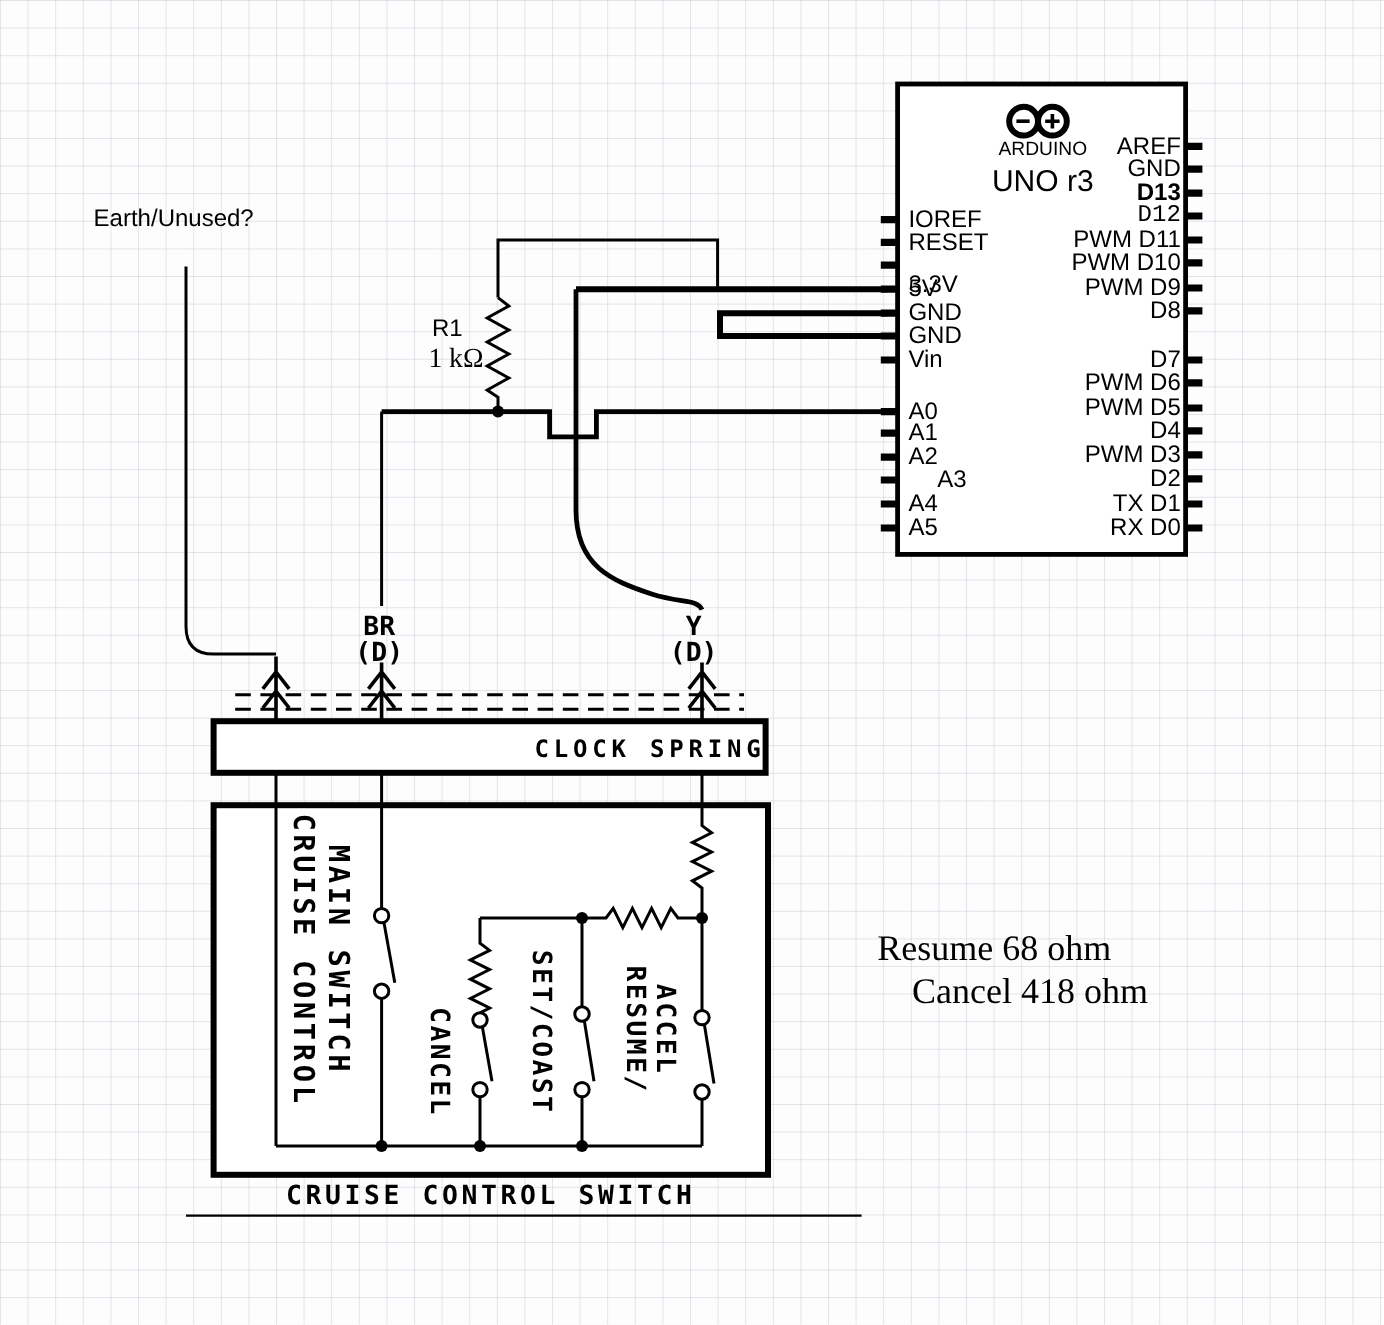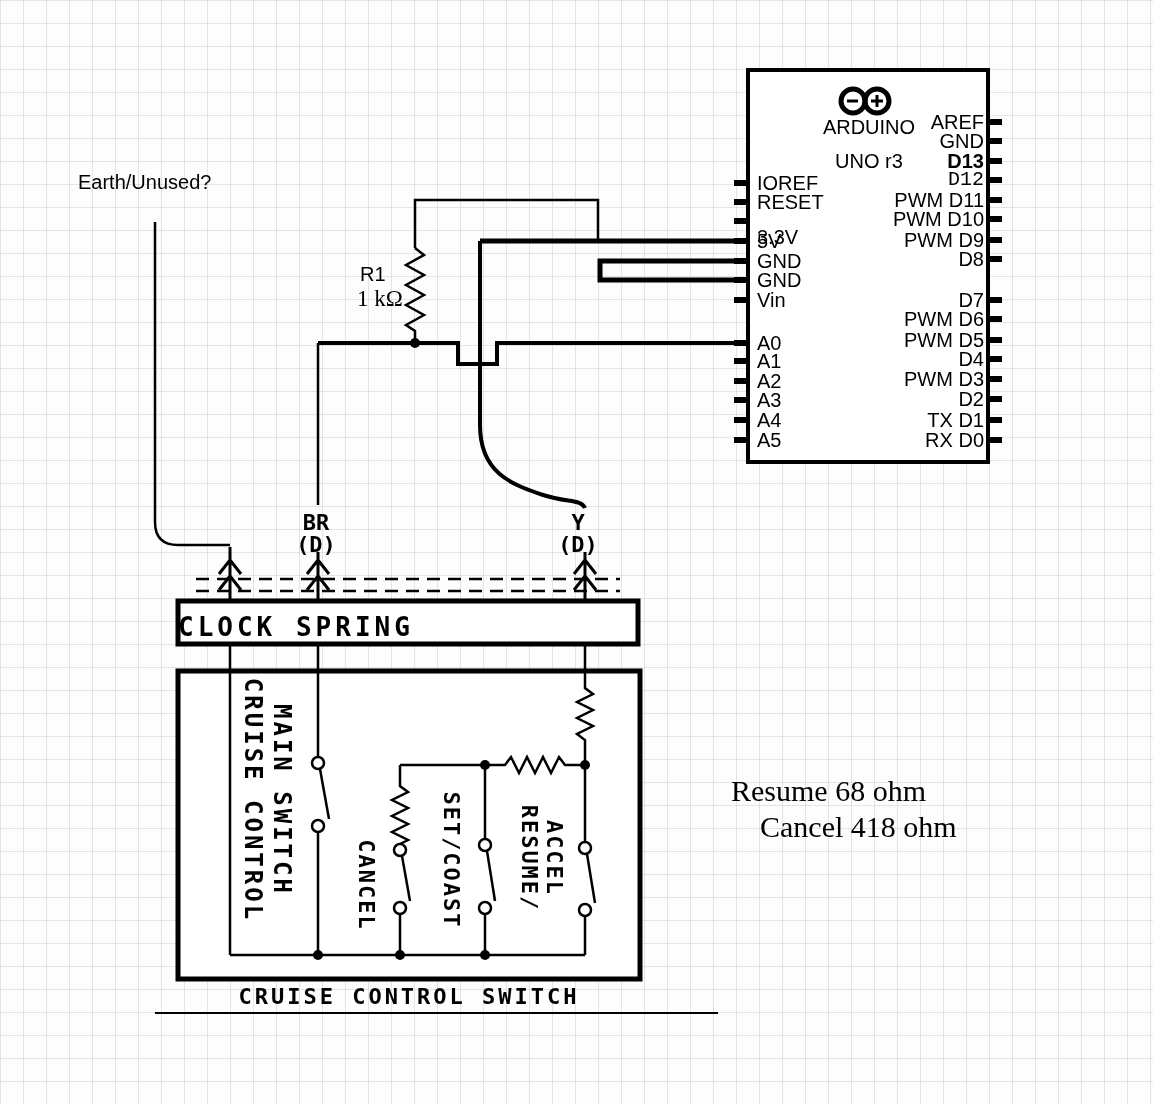--- a/index.html
+++ b/index.html
@@ -109,34 +109,34 @@
     </g>
 
     <path d="M155 1013 H718" stroke="#000" stroke-width="2"></path>
   </svg>
 
   <div class="lbl sans" style="left:78px;top:171px;font-size:20px;">Earth/Unused?</div>
 
   <div class="lbl sans" style="left:360px;top:263px;font-size:20px;">R1</div>
   <div class="lbl serif" style="left:338px;top:286px;font-size:23px;">1 kΩ</div>
 
-  <div class="lbl sans cx" style="left:869px;top:116px;font-size:20px;">ARDUINO</div>
-  <div class="lbl sans cx" style="left:869px;top:150px;font-size:20px;">UNO r3</div>
+  <div class="lbl sans cx" style="left:869px;top:116px;font-size:16px;">ARDUINO</div>
+  <div class="lbl sans cx" style="left:869px;top:137px;font-size:25px;">UNO r3</div>
   <div>
       <div class="pin-label left-pin" style="top: 172px;">IOREF</div>
       <div class="pin-label left-pin" style="top: 191px;">RESET</div>
       <div class="pin-label left-pin" style="top: 210px; margin-top: 16px;">3.3V</div>
       <div class="pin-label left-pin" style="top: 230px;">5V</div>
       <div class="pin-label left-pin" style="top: 250px;">GND</div>
       <div class="pin-label left-pin" style="top: 269px;">GND</div>
       <div class="pin-label left-pin" style="top: 289px;">Vin</div>
       <div class="pin-label left-pin" style="top: 332px;">A0</div>
       <div class="pin-label left-pin" style="top: 350px;">A1</div>
       <div class="pin-label left-pin" style="top: 370px;">A2</div>
-      <div class="pin-label left-pin" style="top: 389px;">A3</div>
+      <div class="pin-label left-pin" style="top: 389px; margin-left: 24px;">A3</div>
       <div class="pin-label left-pin" style="top: 409px;">A4</div>
       <div class="pin-label left-pin" style="top: 429px;">A5</div>
     </div>
   <div>
       <div class="pin-label right-pin" style="top: 111px;">AREF</div>
       <div class="pin-label right-pin" style="top: 130px;">GND</div>
       <div class="pin-label right-pin" style="top: 150px; font-weight: bold;">D13</div>
       <div class="pin-label right-pin" style="top: 169px; font-family: Liberation Mono, monospace;">D12</div>
       <div class="pin-label right-pin" style="top: 189px;">PWM D11</div>
       <div class="pin-label right-pin" style="top: 208px;">PWM D10</div>
@@ -150,21 +150,21 @@
       <div class="pin-label right-pin" style="top: 388px;">D2</div>
       <div class="pin-label right-pin" style="top: 409px;">TX D1</div>
       <div class="pin-label right-pin" style="top: 429px;">RX D0</div>
     </div>
 
   <div class="lbl mono cx" style="left:316px;top:510px;font-size:22px;">BR</div>
   <div class="lbl mono cx" style="left:316px;top:532px;font-size:22px;">(D)</div>
   <div class="lbl mono cx" style="left:578px;top:510px;font-size:22px;">Y</div>
   <div class="lbl mono cx" style="left:578px;top:532px;font-size:22px;">(D)</div>
 
-  <div class="lbl mono" style="left:178px;top:612px;width:460px;text-align:left;font-size:26px;letter-spacing:4px;">CLOCK SPRING</div>
+  <div class="lbl mono" style="left:178px;top:612px;width:460px;text-align:right;font-size:20px;letter-spacing:4px;">CLOCK SPRING</div>
 
   <div class="lbl mono vert" style="left:253px;top:800px;font-size:24px;letter-spacing:3px;">CRUISE CONTROL</div>
   <div class="lbl mono vert" style="left:282px;top:800px;font-size:24px;letter-spacing:3px;">MAIN SWITCH</div>
   <div class="lbl mono vert" style="left:366px;top:885px;font-size:22px;letter-spacing:2px;">CANCEL</div>
   <div class="lbl mono vert" style="left:451px;top:860px;font-size:22px;letter-spacing:2px;">SET/COAST</div>
   <div class="lbl mono vert" style="left:529px;top:858px;font-size:22px;letter-spacing:2px;">RESUME/</div>
   <div class="lbl mono vert" style="left:554px;top:858px;font-size:22px;letter-spacing:2px;">ACCEL</div>
 
   <div class="lbl mono" style="left:178px;top:984px;width:462px;text-align:center;font-size:22px;letter-spacing:3px;">CRUISE CONTROL SWITCH</div>
 

